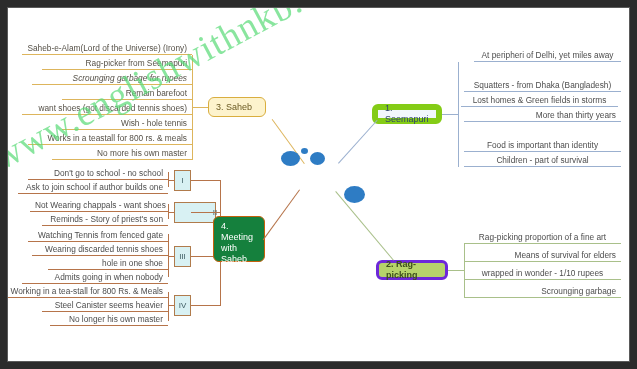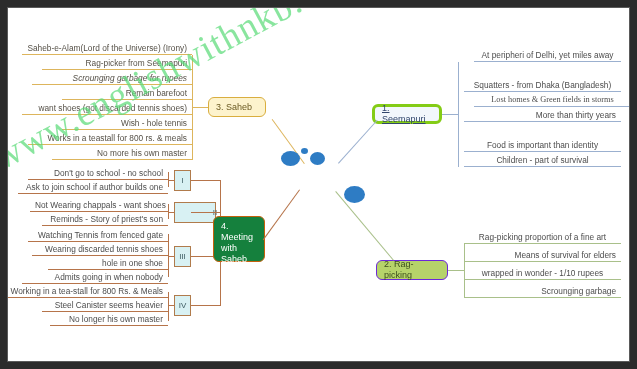--- a/index.html
+++ b/index.html
@@ -40,22 +40,22 @@
   .hbar.grn{border-top-color:#a9c08a;}
   .hbar.org{border-top-color:#b6744a;}
 
   
   .bnode{
     position:absolute;box-sizing:border-box;
     border-radius:6px;font-size:9px;line-height:11px;
     display:flex;align-items:center;padding:0 7px;
   }
   .bnode.saheb{background:#fdf3cd;border:1px solid #d9ae3f;color:#6b5a22;}
-  .bnode.seem{background:#f2f7fc;border:3px solid #84cc16;color:#30456b;text-decoration:underline;}
-  .bnode.ragp{background:#b6d36a;border:1px solid #6d28d9;color:#3d4f1c;}
+  .bnode.seem{background:#f2f7fc;border:6px solid #84cc16;color:#30456b;}
+  .bnode.ragp{background:#b6d36a;border:3px solid #6d28d9;color:#3d4f1c;font-weight:bold;}
   .bnode.meet{background:#15803d;border:1px solid #c4610c;color:#ffffff;
               display:block;padding:4px 7px 0 7px;}
 
   
   .rchip{
     position:absolute;width:17px;height:21px;box-sizing:border-box;
     background:#d8f1f3;border:1px solid #b07b4c;
     font-size:8px;color:#3f5d63;
     display:flex;align-items:center;justify-content:center;
   }
@@ -121,21 +121,21 @@
     <div class="bnode saheb" style="left:200px;top:89px;width:58px;height:20px;">
       <span>3. Saheb</span>
     </div>
 
     <div class="leaf blu ca" style="left:466px;top:40px;width:147px;">
       <span class="t">At peripheri of Delhi, yet miles away</span>
       </div>
     <div class="leaf blu ca" style="left:456px;top:70px;width:157px;">
       <span class="t">Squatters - from Dhaka (Bangladesh)</span>
       </div>
-    <div class="leaf blu ca" style="left:466px;top:85px;width:157px;font-family:Liberation Serif, serif;">
+    <div class="leaf blu ca" style="left:453px;top:85px;width:157px;">
       <span class="t">Lost homes &amp; Green fields in storms</span>
       </div>
     <div class="leaf blu la" style="left:456px;top:100px;width:157px;">
       <span class="t">More than thirty years</span>
       </div>
     <div class="leaf blu ca" style="left:456px;top:130px;width:157px;">
       <span class="t">Food is important than identity</span>
       </div>
     <div class="leaf blu ca" style="left:456px;top:145px;width:157px;">
       <span class="t">Children - part of survival</span>

